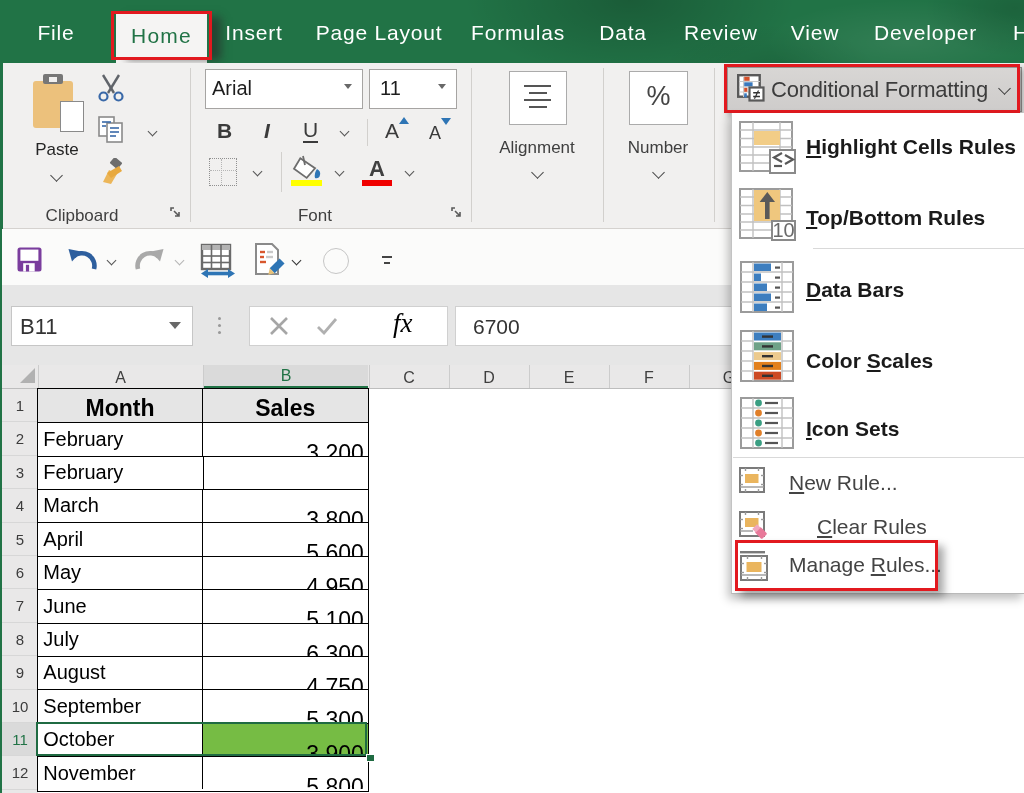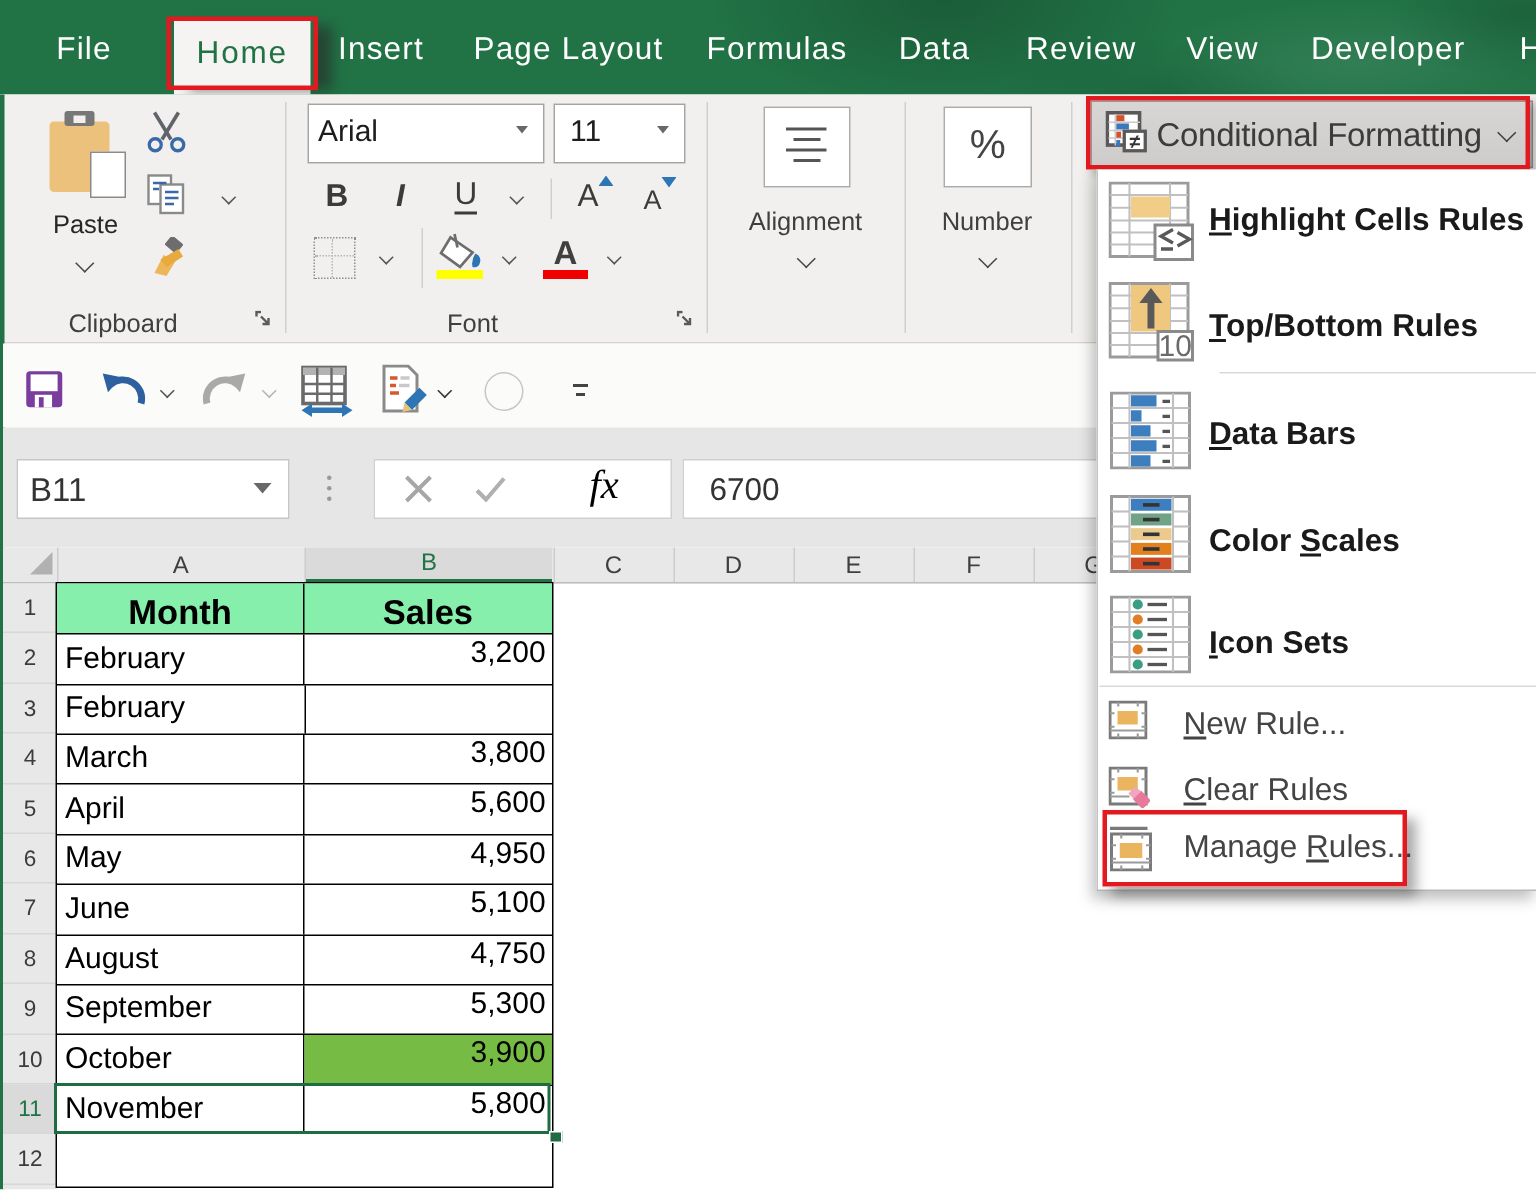--- a/index.html
+++ b/index.html
@@ -9,23 +9,23 @@
   .sep{position:absolute;width:1px;background:#d2d0cd;}
   .chv{position:absolute;width:8px;height:8px;border-right:1.8px solid #444;border-bottom:1.8px solid #444;transform:rotate(45deg);transform-origin:center;}
   .chvS{position:absolute;width:6px;height:6px;border-right:1.6px solid #555;border-bottom:1.6px solid #555;transform:rotate(45deg);}
   .tri{position:absolute;width:0;height:0;border-left:4.5px solid transparent;border-right:4.5px solid transparent;border-top:5.5px solid #686868;}
   .lbl{position:absolute;font-size:17px;color:#3f3f3f;text-align:center;}
   .tab{position:absolute;top:0;height:63px;line-height:65px;color:#fff;font-size:21px;letter-spacing:0.8px;text-align:center;}
   .hl{height:22px;text-align:center;font-size:16px;color:#3f3f3f;line-height:23px;}
   .rn{position:absolute;left:2px;width:36px;height:33.4px;font-size:15px;color:#3c3c3c;text-align:center;line-height:33px;border-bottom:1px solid #d7d7d7;box-sizing:border-box;}
   .tr{display:flex;height:33.4px;border-top:1.5px solid #000;box-sizing:border-box;}
   .tr:first-child{border-top:none;}
-  .th{background:#86efac;}
+  .th{background:#e5e5e5;}
   .ca{width:165.5px;border-right:1.5px solid #000;box-sizing:border-box;font-size:20px;color:#000;padding:4.5px 0 0 5px;overflow:hidden;}
-  .cb{width:166px;box-sizing:border-box;font-size:20px;color:#000;padding:1px 4px 0 0;text-align:right;overflow:hidden;}
+  .cb{width:166px;box-sizing:border-box;font-size:23px;color:#000;padding:17px 4px 0 0;text-align:right;overflow:hidden;}
   .th .ca,.th .cb{}
   .mi{position:absolute;left:806px;font-size:21px;font-weight:bold;color:#1a1a1a;}
   .ms{position:absolute;left:789px;font-size:21px;color:#444;}
 </style>
 </head>
 <body>
 
 <div class="a" id="topbar" style="left:0;top:0;width:1024px;height:63px;background:#217346;
   background-image:radial-gradient(ellipse 230px 110px at 630px 0px, rgba(0,0,0,0.20), rgba(0,0,0,0) 72%),
                    radial-gradient(ellipse 130px 70px at 1015px 8px, rgba(0,0,0,0.14), rgba(0,0,0,0) 70%),
@@ -302,20 +302,24 @@
     </div>
   <div class="tr">
       <div class="ca">May</div>
       <div class="cb">4,950</div>
     </div>
   <div class="tr">
       <div class="ca">June</div>
       <div class="cb">5,100</div>
     </div>
   <div class="tr">
+      <div class="ca">July</div>
+      <div class="cb">6,300</div>
+    </div>
+  <div class="tr">
       <div class="ca">August</div>
       <div class="cb">4,750</div>
     </div>
   <div class="tr">
       <div class="ca">September</div>
       <div class="cb">5,300</div>
     </div>
   <div class="tr">
       <div class="ca">October</div>
       <div class="cb" style="background:#76bc44;">3,900</div>
@@ -498,16 +502,16 @@
 </svg>
 
 <div class="mi" style="top:135px;"><u>H</u>ighlight Cells Rules</div>
 <div class="mi" style="top:206px;"><u>T</u>op/Bottom Rules</div>
 <div class="a" style="left:813px;top:248px;width:211px;height:1px;background:#d9d9d9;"></div>
 <div class="mi" style="top:278px;"><u>D</u>ata Bars</div>
 <div class="mi" style="top:349px;">Color <u>S</u>cales</div>
 <div class="mi" style="top:417px;"><u>I</u>con Sets</div>
 <div class="a" style="left:733px;top:456.5px;width:291px;height:1px;background:#d9d9d9;"></div>
 <div class="ms" style="top:471px;"><u>N</u>ew Rule...</div>
-<div class="ms" style="top:515px;"><u>C</u>lear Rules</div>
+<div class="ms" style="top:515px;margin-left:28px;"><u>C</u>lear Rules</div>
 <div class="ms" style="top:553px;">Manage <u>R</u>ules...</div>
 
 <div class="a" style="left:735px;top:540px;width:197px;height:45px;border:3.3px solid #e2191f;box-shadow:6px 6px 8px rgba(40,40,40,0.4);"></div>
 
 </body></html>

